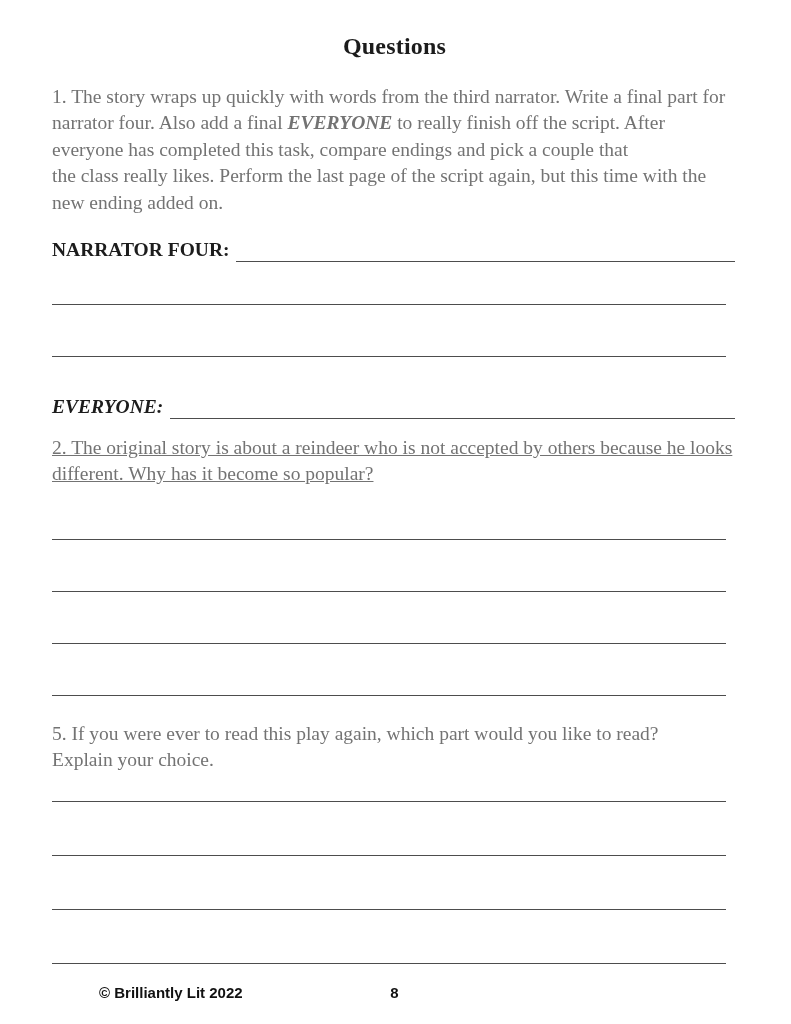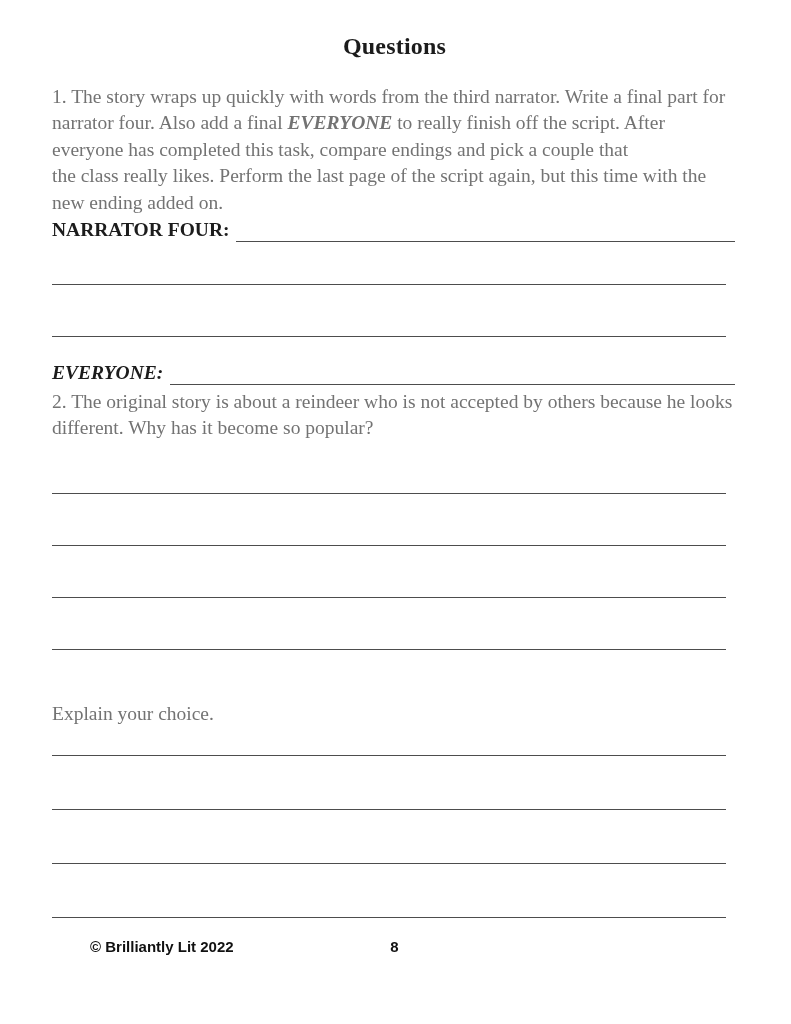--- a/index.html
+++ b/index.html
@@ -25,21 +25,21 @@
     line-height: 28px;
     font-weight: bold;
     letter-spacing: 0.2px;
   }
   .body-text {
     font-size: 19.5px;
     line-height: 26.4px;
     color: #737373;
   }
   .q1 { margin-top: 24px; }
-  .q2 { margin-top: 4px; }
+  .q2 { margin-top: 16px; text-decoration: underline; }
   .q5 { margin-top: 25px; }
   .bi {
     font-weight: bold;
     font-style: italic;
   }
   
   .label-row {
     display: flex;
     align-items: flex-end;
     height: 26px;
@@ -51,22 +51,22 @@
     line-height: 24px;
   }
   .label-row .lbl.italic { font-style: italic; }
   .label-row .rule-fill {
     flex: 1 1 auto;
     border-bottom: 1.5px solid #4d4d4d;
     margin-left: 7px;
     margin-right: 2px;
     height: 24px;
   }
-  .narrator-row { }
-  .everyone-row { margin-top: 22px; }
+  .narrator-row { margin-top: 20px; }
+  .everyone-row { margin-top: 36px; }
   
   .answer-rule {
     height: 26px;
     width: 674px;
     border-bottom: 1.5px solid #4d4d4d;
   }
   .gap17 { margin-top: 17px; }
   .gap26 { margin-top: 26px; }
   .gap28 { margin-top: 28px; }
   .gap2  { margin-top: 2px;  }
@@ -74,21 +74,21 @@
     margin-top: 17px;
     position: relative;
     height: 22px;
     font-family: "Liberation Sans", "DejaVu Sans", sans-serif;
     font-weight: bold;
     font-size: 15px;
     color: #111111;
   }
   .footer .copyright {
     position: absolute;
-    left: 38px;
+    left: 47px;
     top: 3px;
   }
   .footer .pagenum {
     position: absolute;
     left: 0;
     right: 0;
     top: 3px;
     text-align: center;
   }
 </style>
@@ -114,21 +114,21 @@
     <span class="rule-fill"></span>
   </div>
 
   <p class="body-text q2">2. The original story is about a reindeer who is not accepted by others because he looks different. Why has it become so popular?</p>
 
   <div class="answer-rule gap26"></div>
   <div class="answer-rule gap26"></div>
   <div class="answer-rule gap26"></div>
   <div class="answer-rule gap26"></div>
 
-  <p class="body-text q5"><br><span>Explain your choice.</span></p>
+  <p class="body-text q5"><span>5. If you were ever to read this play again, which part would you like to read?</span><br><span>Explain your choice.</span></p>
 
   <div class="answer-rule gap2"></div>
   <div class="answer-rule gap28"></div>
   <div class="answer-rule gap28"></div>
   <div class="answer-rule gap28"></div>
 
   <div class="footer">
     <span class="copyright">© Brilliantly Lit 2022</span>
     <span class="pagenum">8</span>
   </div>

